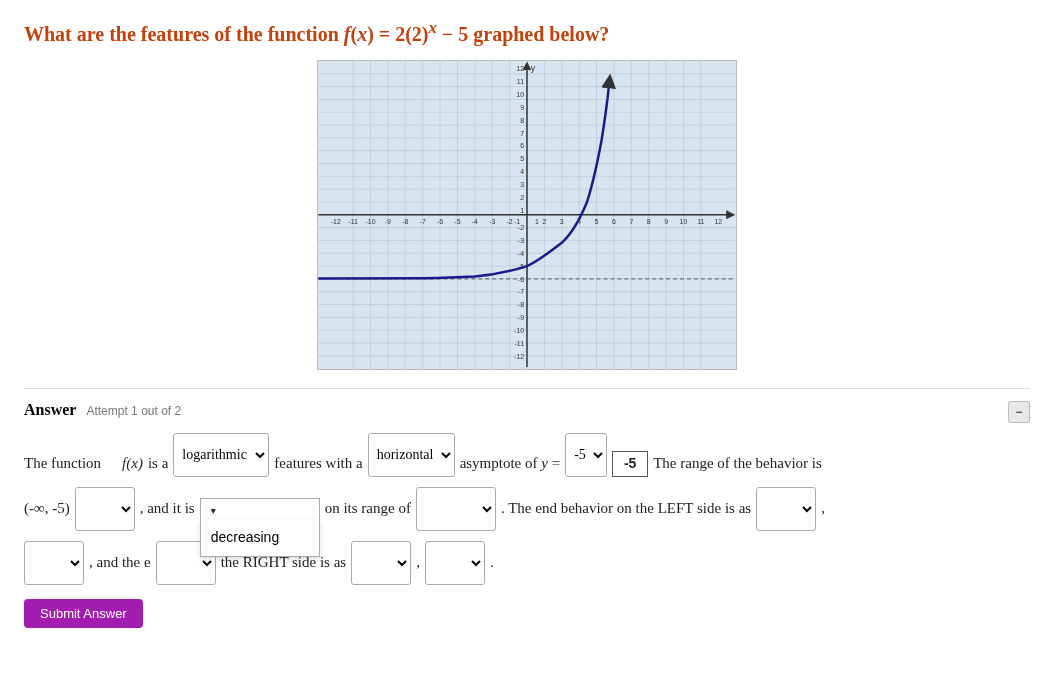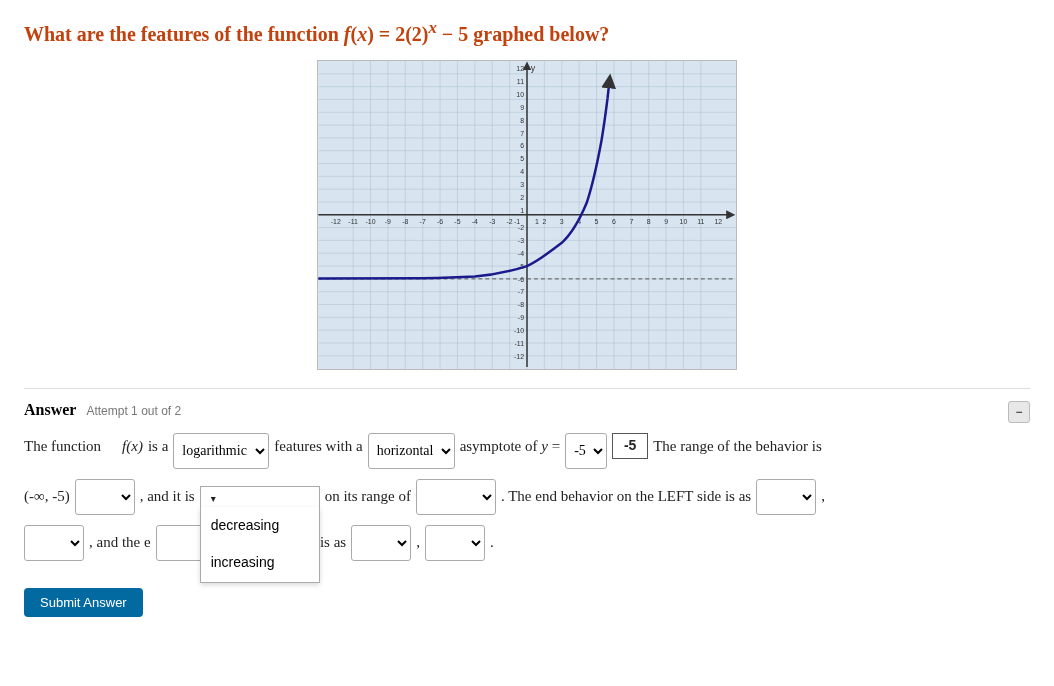--- a/index.html
+++ b/index.html
@@ -60,41 +60,41 @@
       border-radius: 3px;
       cursor: pointer;
       display: flex;
       align-items: center;
       justify-content: center;
       font-size: 12px;
     }
 
     .answer-row {
       display: flex;
-      align-items: flex-start;
+      align-items: flex-end;
       flex-wrap: wrap;
       gap: 5px;
       font-size: 15px;
       color: #222;
       font-family: 'Times New Roman', serif;
       margin-bottom: 10px;
       line-height: 1.8;
     }
 
     .answer-row .text-part {
       font-size: 15px;
     }
 
     .answer-row .math-italic {
       font-style: italic;
       margin-left: 16px;
     }
 
     select {
-      height: 36px;
+      height: 44px;
       font-size: 14px;
       border: 1px solid #aaa;
       border-radius: 3px;
       padding: 0 4px;
       background: #fff;
       cursor: pointer;
       font-family: 'Times New Roman', serif;
     }
 
     .box-value {
@@ -163,29 +163,29 @@
       font-size: 14px;
       cursor: pointer;
       font-family: Arial, sans-serif;
       color: #000000;
     }
 
     .submit-btn {
       display: inline-flex;
       align-items: center;
       justify-content: center;
-      background: #0369a1;
+      background: #a21caf;
       color: #fff;
       border: none;
       border-radius: 4px;
       padding: 7px 16px;
       font-size: 13px;
       cursor: pointer;
       font-family: Arial, sans-serif;
-      margin-top: 17px;
+      margin-top: 4px;
     }
 
   </style>
 </head>
 <body>
 
 <div class="page-container">
 
   <div class="question-title">
     <span>What are the features of the function</span>
@@ -384,21 +384,20 @@
       </select>
       <span class="text-part">, and it is</span>
 
       <div class="dropdown-open-container">
         <div class="dropdown-input">
           <span></span>
           <span class="chevron">▾</span>
         </div>
         <div class="dropdown-list">
           <div class="dropdown-list-item">decreasing</div>
-          <div class="dropdown-list-item">increasing</div>
         </div>
       </div>
 
       <span class="text-part">on its range of</span>
       <select style="min-width:80px;">
         <option></option>
       </select>
       <span class="text-part">. The end behavior on the LEFT side is as</span>
       <select style="min-width:60px;">
         <option></option>

